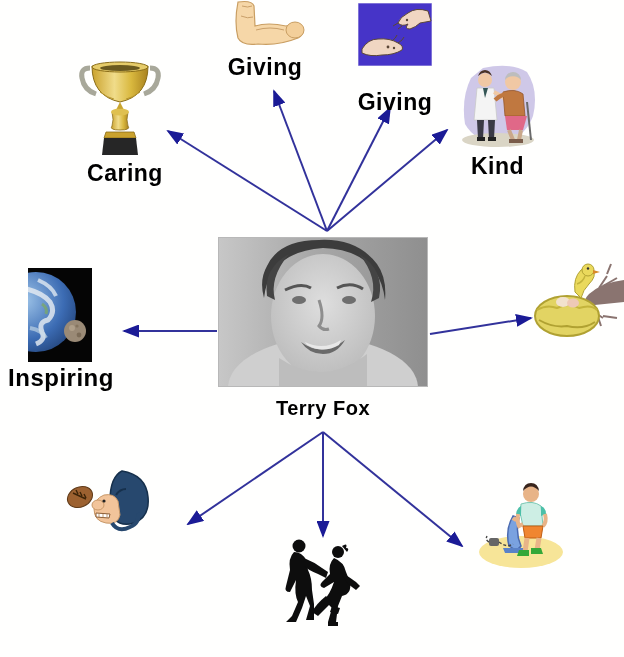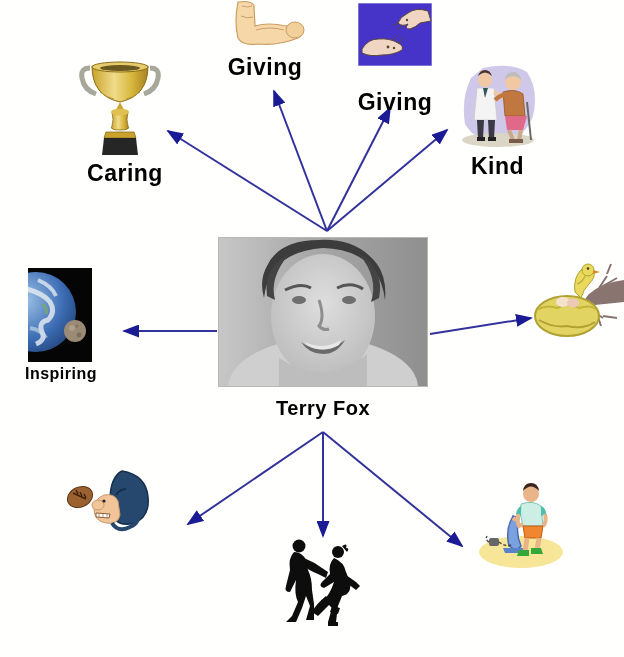--- a/index.html
+++ b/index.html
@@ -167,21 +167,21 @@
         <path d="M10,12 q14,6 18,16" stroke="#f2f6f8" stroke-width="4" fill="none" opacity="0.7"></path>
         <path d="M2,60 q12,2 16,10" stroke="#cfe0ea" stroke-width="4" fill="none" opacity="0.6"></path>
         <path d="M14,36 q6,4 4,10" stroke="#7aa86a" stroke-width="3" fill="none" opacity="0.8"></path>
       </g>
       <circle cx="47" cy="63" r="11" fill="#9a8a76"></circle>
       <circle cx="44" cy="60" r="3" fill="#b4a48e" opacity="0.8"></circle>
       <circle cx="51" cy="67" r="2.4" fill="#7c6c58"></circle>
       <circle cx="49" cy="58" r="1.6" fill="#85755f"></circle>
     </svg>
   </div>
-  <div class="node-label" style="left:0px;top:365px;width:122px;font-size:16px;">Inspiring</div>
+  <div class="node-label" style="left:0px;top:365px;width:122px;font-size:24px;">Inspiring</div>
 
   <div class="icon-box" style="left:533px;top:258px;">
     <svg width="91" height="85" viewBox="0 0 91 85">
       <path d="M91,22 Q70,24 56,36 Q50,42 52,48 L91,44 z" fill="#8a7470"></path>
       <path d="M66,30 l8,-12 M70,28 l14,-8 M74,16 l4,-10 M58,52 l12,8 M64,56 l4,12 M70,58 l14,2" stroke="#8a7470" stroke-width="2" fill="none"></path>
       <ellipse cx="34" cy="58" rx="32" ry="20" fill="#e2d463" stroke="#b0a132" stroke-width="2"></ellipse>
       <path d="M4,52 q10,-6 20,-2 q12,-6 22,0 q12,-4 18,2" stroke="#c4b43c" stroke-width="2" fill="none"></path>
       <path d="M6,62 q14,8 28,6 q16,4 28,-4" stroke="#b0a132" stroke-width="2" fill="none"></path>
       <ellipse cx="30" cy="44" rx="7" ry="5" fill="#f2e2ce"></ellipse>
       <ellipse cx="40" cy="45" rx="6" ry="4.5" fill="#eec9b6"></ellipse>

